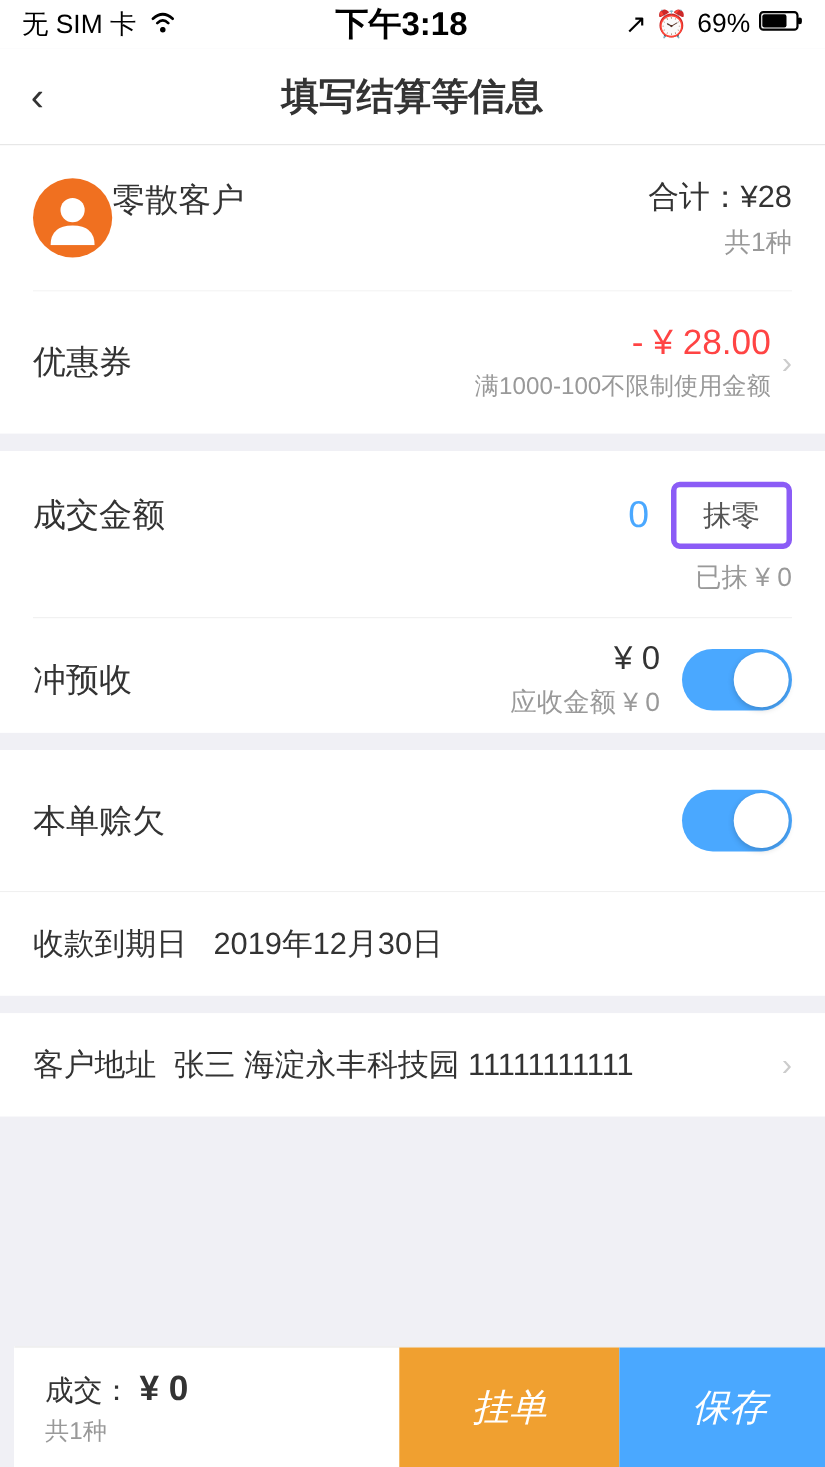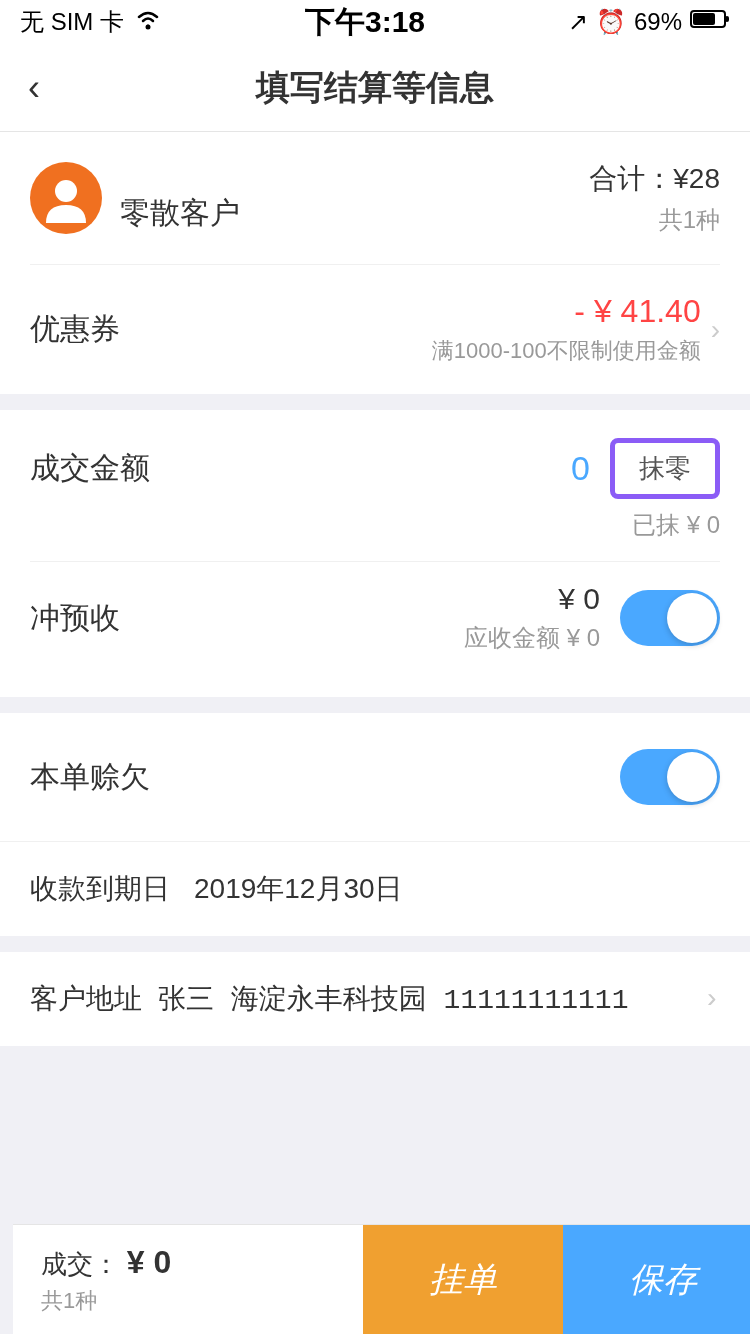--- a/index.html
+++ b/index.html
@@ -69,22 +69,21 @@
     
     .customer-row {
       display: flex;
       align-items: center;
       justify-content: space-between;
       padding: 28px 30px;
       background: #fff;
     }
     .customer-left {
       display: flex;
-      align-items: flex-end;
-      gap: 18px;
+      align-items: flex-start;
     }
     .customer-avatar {
       width: 72px;
       height: 72px;
       border-radius: 50%;
       background: #f07020;
       display: flex;
       align-items: center;
       justify-content: center;
       overflow: hidden;
@@ -190,21 +189,21 @@
       color: #999;
       padding-bottom: 20px;
       text-align: right;
     }
 
     
     .charge-row {
       display: flex;
       align-items: center;
       justify-content: space-between;
-      padding: 20px 0 43px 0;
+      padding: 20px 0 12px 0;
       border-top: 1px solid #f0f0f0;
     }
     .charge-label {
       font-size: 30px;
       color: #333;
     }
     .charge-right {
       display: flex;
       align-items: center;
       gap: 20px;
@@ -291,21 +290,20 @@
       background: #ddd;
     }
 
     
     .address-row {
       display: flex;
       align-items: center;
       justify-content: flex-end;
       padding: 28px 30px;
       background: #fff;
-      font-family: Liberation Mono, monospace;
     }
     .address-label {
       font-size: 28px;
       color: #333;
       min-width: 90px;
     }
     .address-value {
       font-size: 28px;
       color: #333;
       flex: 1;
@@ -421,21 +419,21 @@
         <div class="customer-total">合计：¥28</div>
         <div class="customer-count">共1种</div>
       </div>
     </div>
     <div class="divider"></div>
 
     <div class="coupon-row">
       <span class="coupon-label">优惠券</span>
       <div class="coupon-right">
         <div class="coupon-right-inner">
-          <div class="coupon-amount">- ¥ 41.40</div>
+          <div class="coupon-amount">- ¥ 28.00</div>
           <div class="coupon-desc">满1000-100不限制使用金额</div>
         </div>
         <span class="chevron-right">›</span>
       </div>
     </div>
   </div>
 
   <div class="card">
     <div class="amount-section">
       <div class="amount-row">

